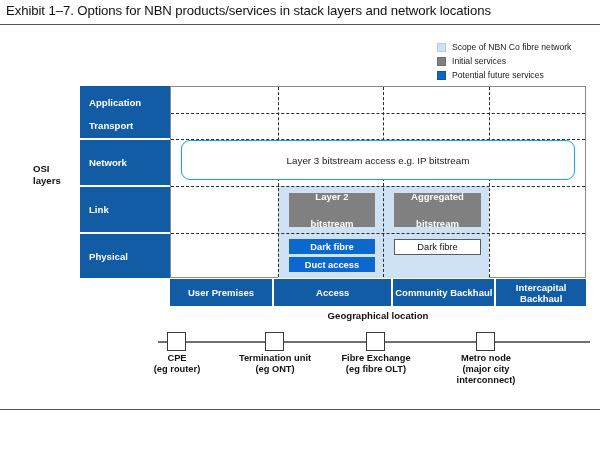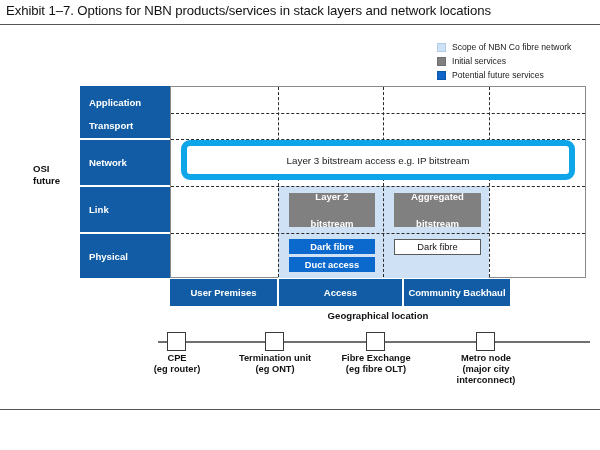--- a/index.html
+++ b/index.html
@@ -144,21 +144,21 @@
     border-left: 1px dashed #2b2b2b;
   }
 
   
   #layer3-pill {
     position: absolute;
     left: 10px;
     top: 53px;
     width: 394px;
     height: 40px;
-    border: 6px solid #0ea5e9;
+    border: 1px solid #0ea5e9;
     border-radius: 9px;
     background: #ffffff;
     display: flex;
     align-items: center;
     justify-content: center;
     font-size: 9.8px;
     color: #1a1a1a;
     box-sizing: border-box;
     z-index: 3;
   }
@@ -308,21 +308,21 @@
       <span class="legend-label">Initial services</span>
     </div>
     <div class="legend-row">
       <span class="legend-swatch future"></span>
       <span class="legend-label">Potential future services</span>
     </div>
   </div>
 
   <div id="osi-label">
     <div>OSI</div>
-    <div>future</div>
+    <div>layers</div>
   </div>
 
   <div id="matrix">
 
     <div class="layer-cell" style="top:0px; height:33px;">Application</div>
     <div class="layer-cell" style="top:27px; height:25px;">Transport</div>
     <div class="layer-cell" style="top:54px; height:45px;">Network</div>
     <div class="layer-cell" style="top:101px; height:45px;">Link</div>
     <div class="layer-cell" style="top:148px; height:44px;">Physical</div>
 
@@ -355,20 +355,21 @@
 
       <div class="white-box" style="left:223px; top:152px; width:87px; height:16px;">Dark fibre</div>
 
     </div>
   </div>
 
   <div id="geo-bar">
     <div class="geo-col" style="width:107px;">User Premises</div>
     <div class="geo-col" style="width:123px;">Access</div>
     <div class="geo-col" style="width:106px;">Community Backhaul</div>
+    <div class="geo-col" style="width:94px;">Intercapital Backhaul</div>
   </div>
 
   <div id="geo-axis-title">Geographical location</div>
 
   <div id="chain-line"></div>
 
   <div class="node-box" style="left:167px;"></div>
   <div class="node-box" style="left:265px;"></div>
   <div class="node-box" style="left:366px;"></div>
   <div class="node-box" style="left:476px;"></div>

